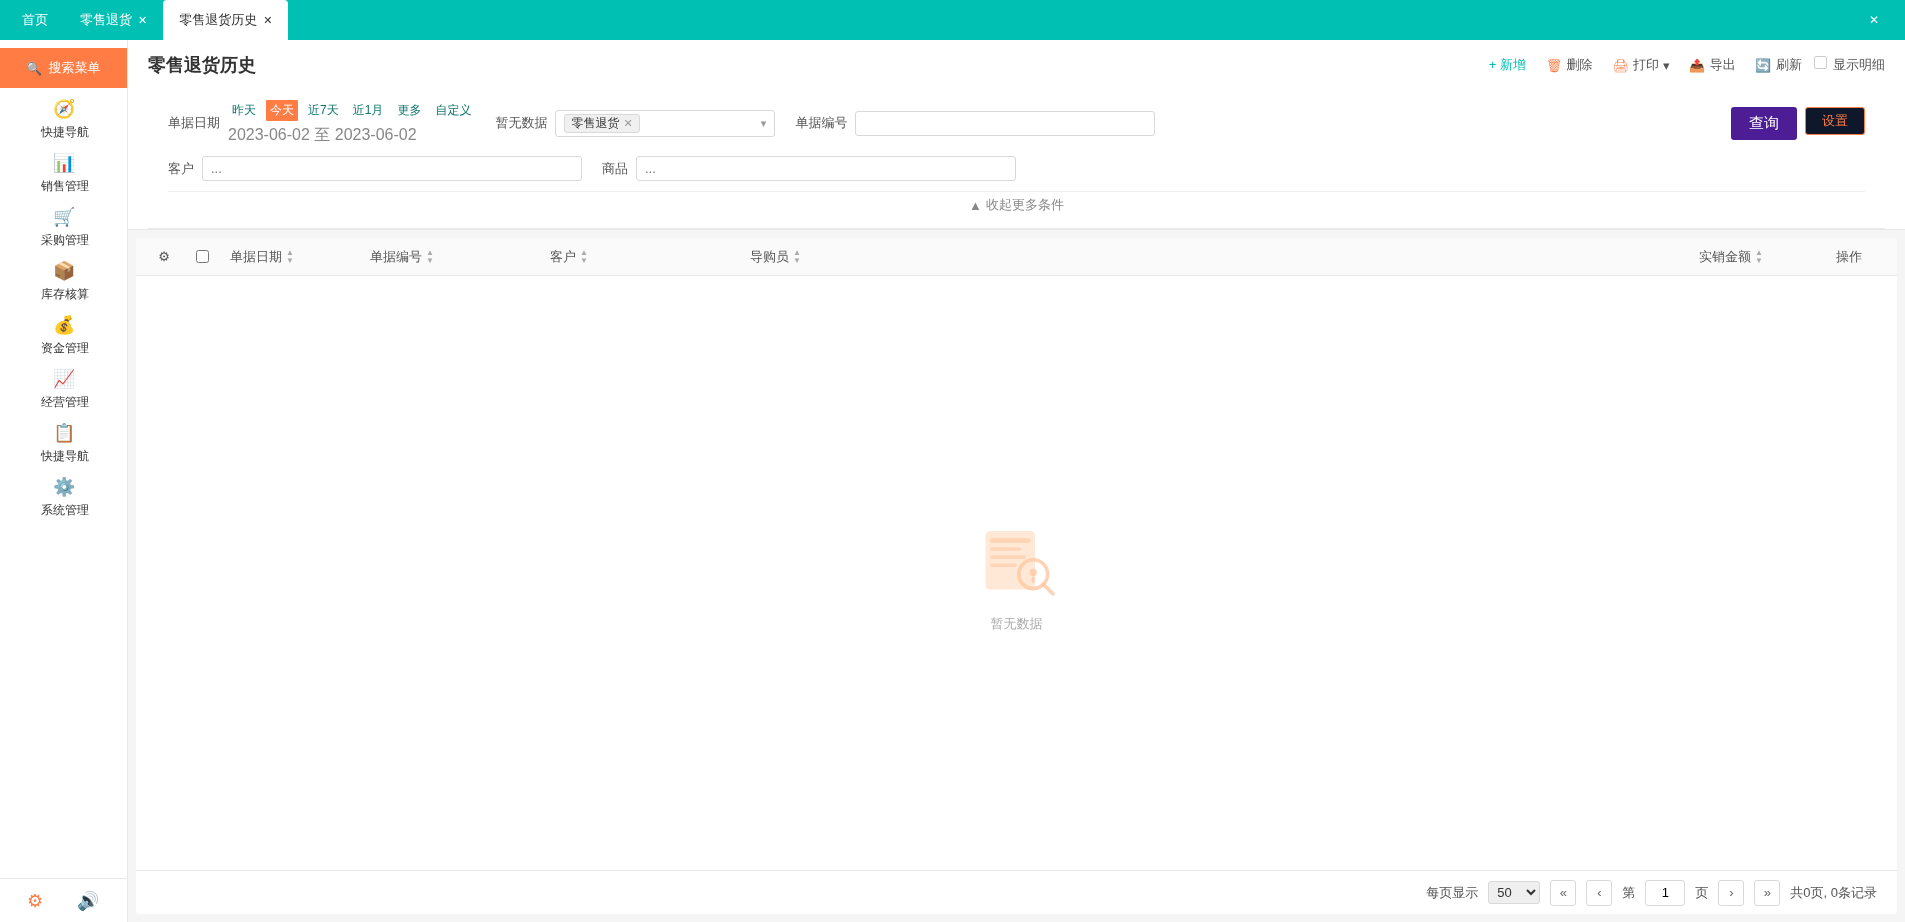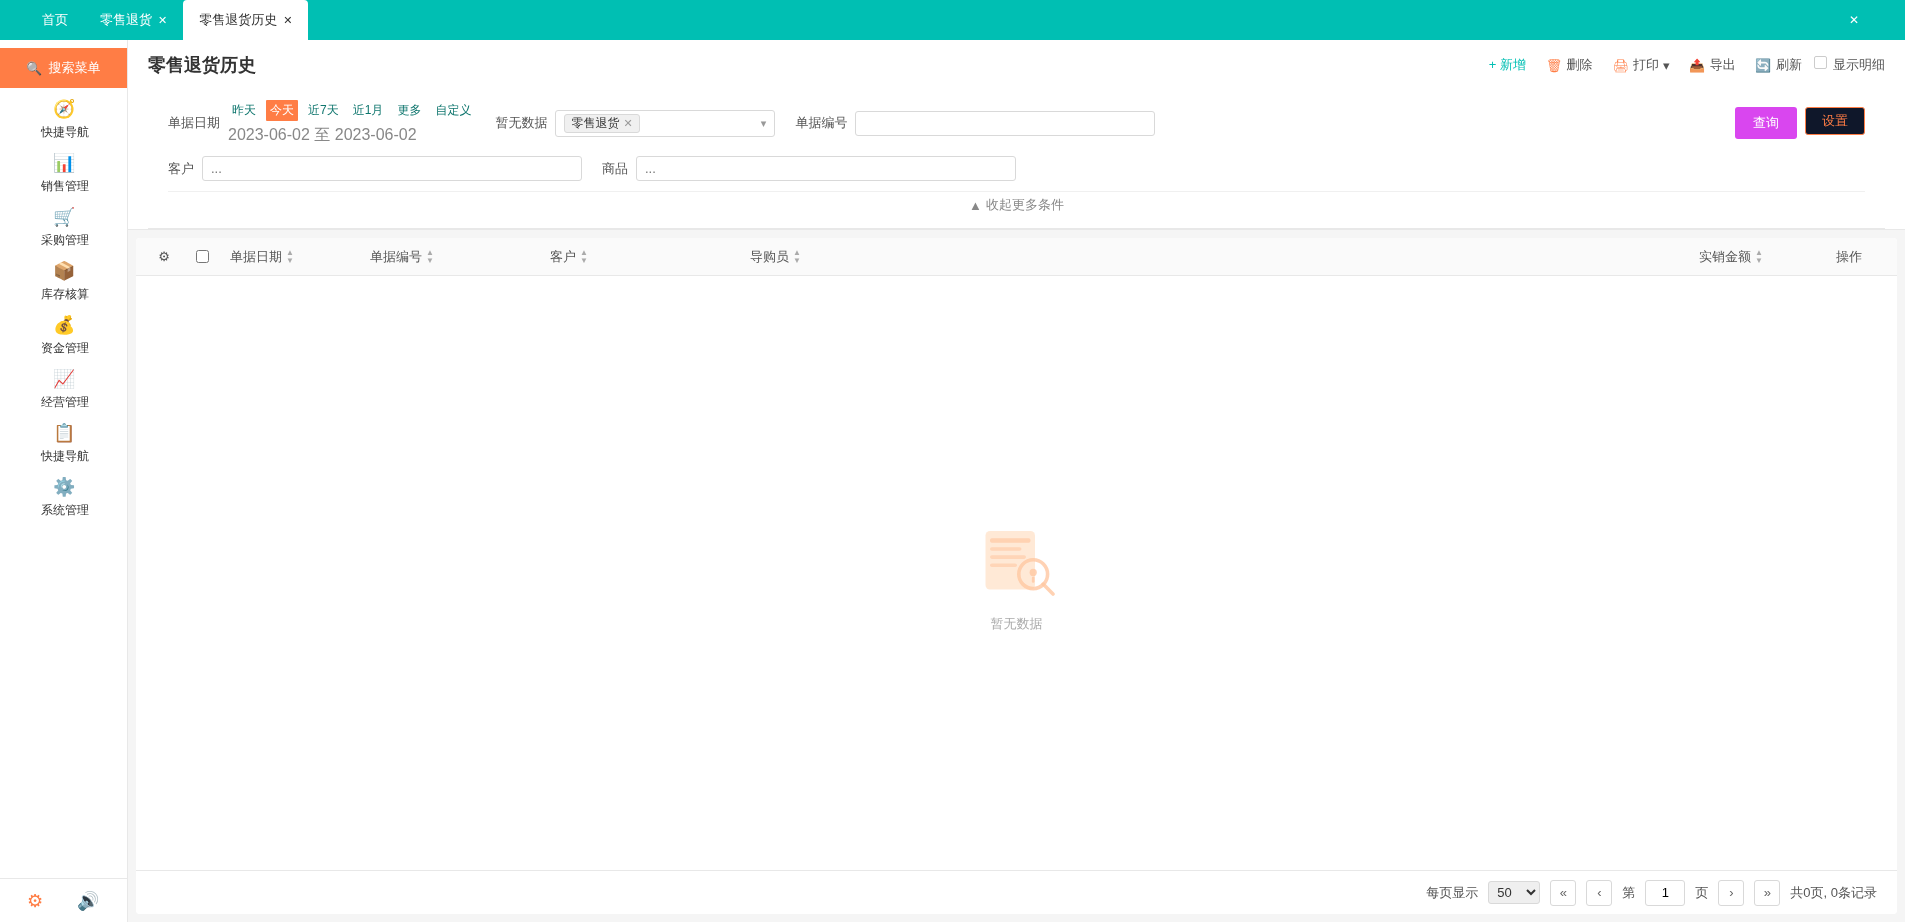--- a/index.html
+++ b/index.html
@@ -4,21 +4,21 @@
   <style>
     * { box-sizing: border-box; margin: 0; padding: 0; font-family: 'Microsoft YaHei', Arial, sans-serif; }
     body { width: 1905px; height: 922px; overflow: hidden; background: #f5f5f5; }
 
     
     .top-bar {
       height: 40px;
       background: #00bfb3;
       display: flex;
       align-items: center;
-      padding: 0 26px;
+      padding: 0 6px;
       gap: 0;
     }
     .top-tab {
       height: 40px;
       padding: 0 16px;
       display: flex;
       align-items: center;
       font-size: 13px;
       color: #fff;
       cursor: pointer;
@@ -138,26 +138,26 @@
       gap: 4px;
       font-size: 13px;
       color: #555;
       cursor: pointer;
       padding: 4px 8px;
       border-radius: 3px;
     }
     .toolbar-btn .icon { color: #ff7d45; }
     .btn-add { color: #00bfb3; }
     .btn-query {
-      background: #d946ef;
+      background: #4c1d95;
       color: #fff;
       border: none;
       padding: 7px 18px;
       border-radius: 3px;
-      font-size: 13px;
+      font-size: 15px;
       cursor: pointer;
     }
     .btn-setting {
       background: #0f172a;
       color: #ff7d45;
       border: 1px solid #ff7d45;
       padding: 4px 16px;
       border-radius: 3px;
       font-size: 13px;
       cursor: pointer;

